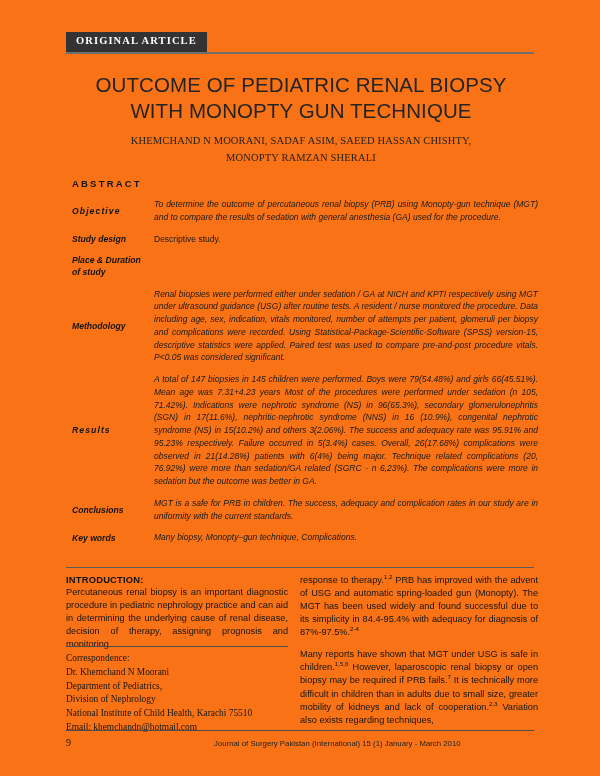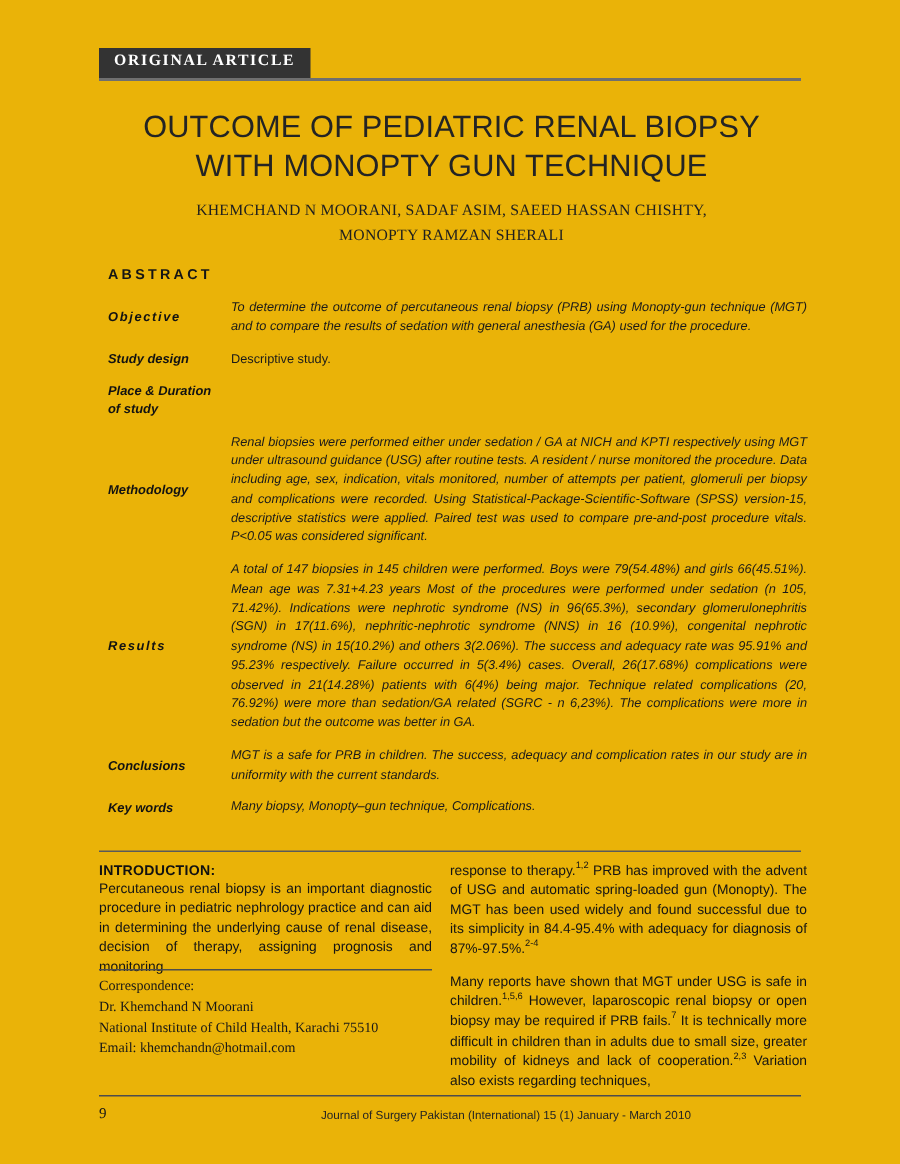--- a/index.html
+++ b/index.html
@@ -8,21 +8,21 @@
     background: #ffffff;
   }
   body {
     font-family: "Liberation Sans", sans-serif;
     color: #1a1a1a;
   }
   #page {
     position: relative;
     width: 600px;
     height: 776px;
-    background: #eab308;
+    background: #f97316;
     overflow: hidden;
     box-sizing: border-box;
   }
 
   
   .header-band {
     position: absolute;
     left: 0;
     top: 32px;
     width: 600px;
@@ -296,20 +296,22 @@
 
   <div class="col-right">
     <p class="body-para"><span>response to therapy.</span><sup>1,2</sup><span> PRB has improved with the advent of USG and automatic spring-loaded gun (Monopty). The MGT has been used widely and found successful due to its simplicity in 84.4-95.4% with adequacy for diagnosis of 87%-97.5%.</span><sup>2-4</sup></p>
     <p class="body-para"><span>Many reports have shown that MGT under USG is safe in children.</span><sup>1,5,6</sup><span> However, laparoscopic renal biopsy or open biopsy may be required if PRB fails.</span><sup>7</sup><span> It is technically more difficult in children than in adults due to small size, greater mobility of kidneys and lack of cooperation.</span><sup>2,3</sup><span> Variation also exists regarding techniques,</span></p>
   </div>
 
   <div class="corr-rule-top"></div>
   <div class="correspondence">
     <span class="line">Correspondence:</span>
     <span class="line">Dr. Khemchand N Moorani</span>
+    <span class="line">Department of Pediatrics,</span>
+    <span class="line">Division of Nephrology</span>
     <span class="line">National Institute of Child Health, Karachi 75510</span>
     <span class="line">Email: khemchandn@hotmail.com</span>
   </div>
 
   <div class="footer-rule"></div>
   <div class="footer-page">9</div>
   <div class="footer-journal">Journal of Surgery Pakistan (International) 15 (1) January  - March 2010</div>
 
 </div>
 

